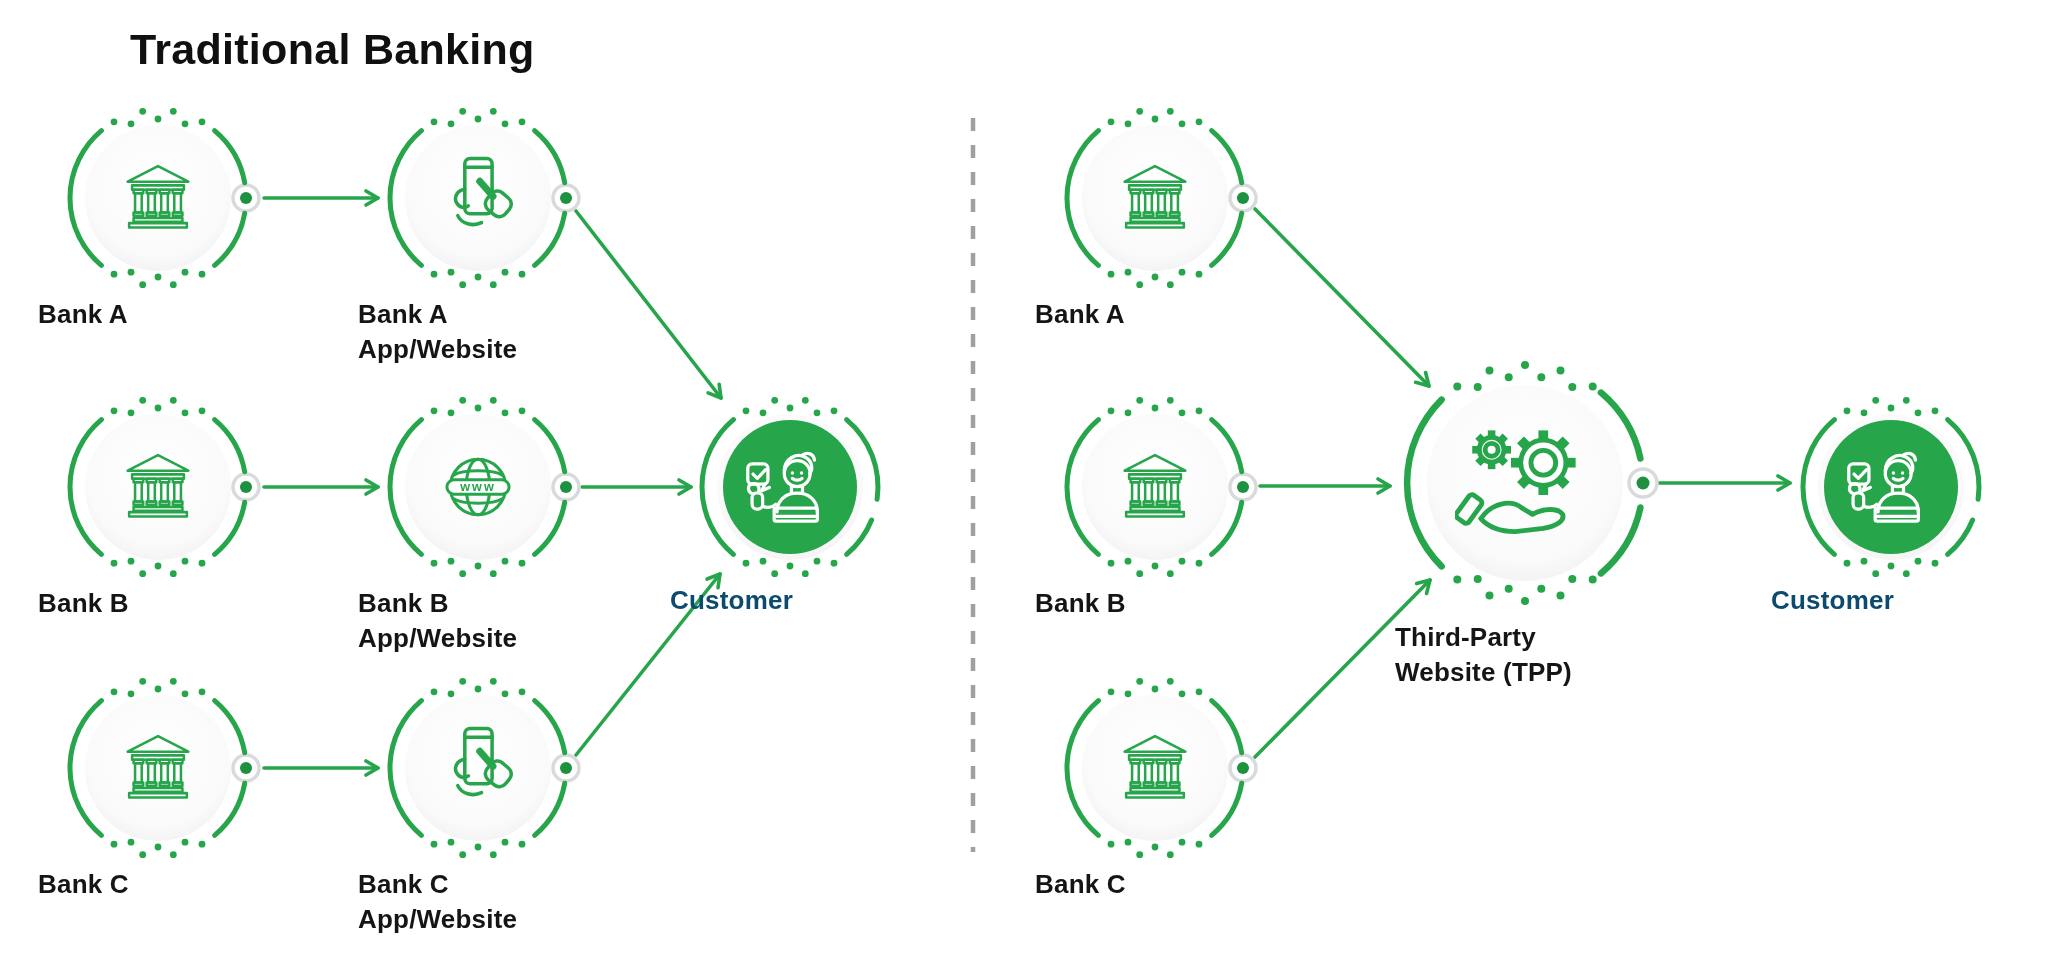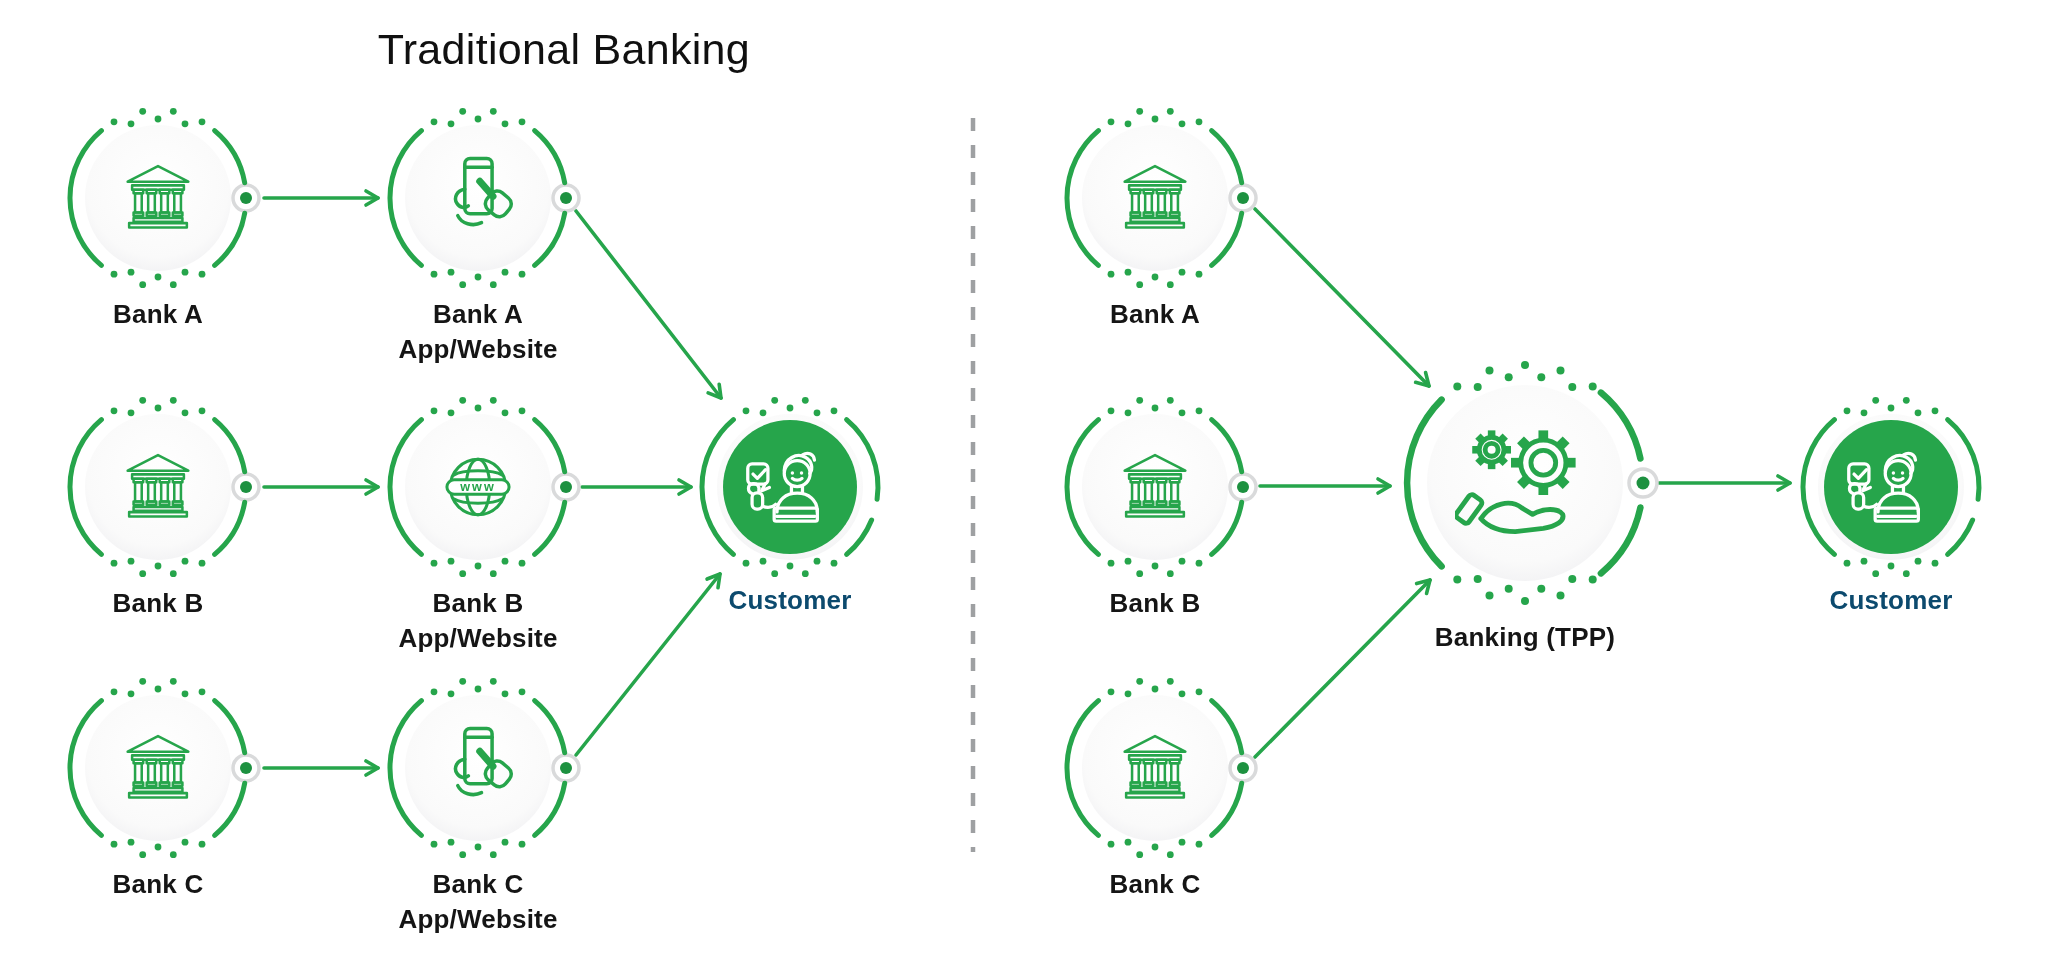--- a/index.html
+++ b/index.html
@@ -2,26 +2,26 @@
 <html><head>
 <meta charset="utf-8">
 <style>
   html,body{margin:0;padding:0;background:#ffffff;}
   .canvas{
     position:relative;width:2048px;height:968px;background:#ffffff;overflow:hidden;
     font-family:"Liberation Sans",sans-serif;
   }
   .node{position:absolute;}
   .title{
-    position:absolute;top:24px;width:620px;text-align:right;
-    font-weight:normal;font-size:43px;line-height:50px;color:#101010;letter-spacing:.3px;
+    position:absolute;top:24px;width:620px;text-align:left;
+    font-weight:bold;font-size:43px;line-height:50px;color:#101010;letter-spacing:.3px;
   }
   .title.green{color:#26A54B;}
   .lbl{
-    position:absolute;text-align:center;font-weight:bold;font-size:26px;line-height:35px;
+    position:absolute;text-align:left;font-weight:bold;font-size:26px;line-height:35px;
     color:#151515;letter-spacing:.2px;white-space:nowrap;
   }
   .lbl span{display:block;}
   .lbl.green{color:#0c4a6e;}
   .overlay{position:absolute;left:0;top:0;}
   svg text.www{font-family:"Liberation Sans",sans-serif;font-weight:bold;font-size:15px;letter-spacing:2.5px;fill:#26A54B;}
 </style>
 </head>
 <body>
 
@@ -356,18 +356,19 @@
     <span>App/Website</span>
   </div>
 
   <div class="lbl green" style="left:670px;top:583px;width:240px;">Customer</div>
 
   <div class="lbl" style="left:1035px;top:297px;width:240px;">Bank A</div>
   <div class="lbl" style="left:1035px;top:586px;width:240px;">Bank B</div>
   <div class="lbl" style="left:1035px;top:867px;width:240px;">Bank C</div>
 
   <div class="lbl" style="left:1395px;top:620px;width:260px;">
-    <span>Banking (TPP)</span>
+    <span>Third-Party</span>
+    <span>Website (TPP)</span>
   </div>
 
   <div class="lbl green" style="left:1771px;top:583px;width:240px;">Customer</div>
 
 </div>
 
 </body></html>

